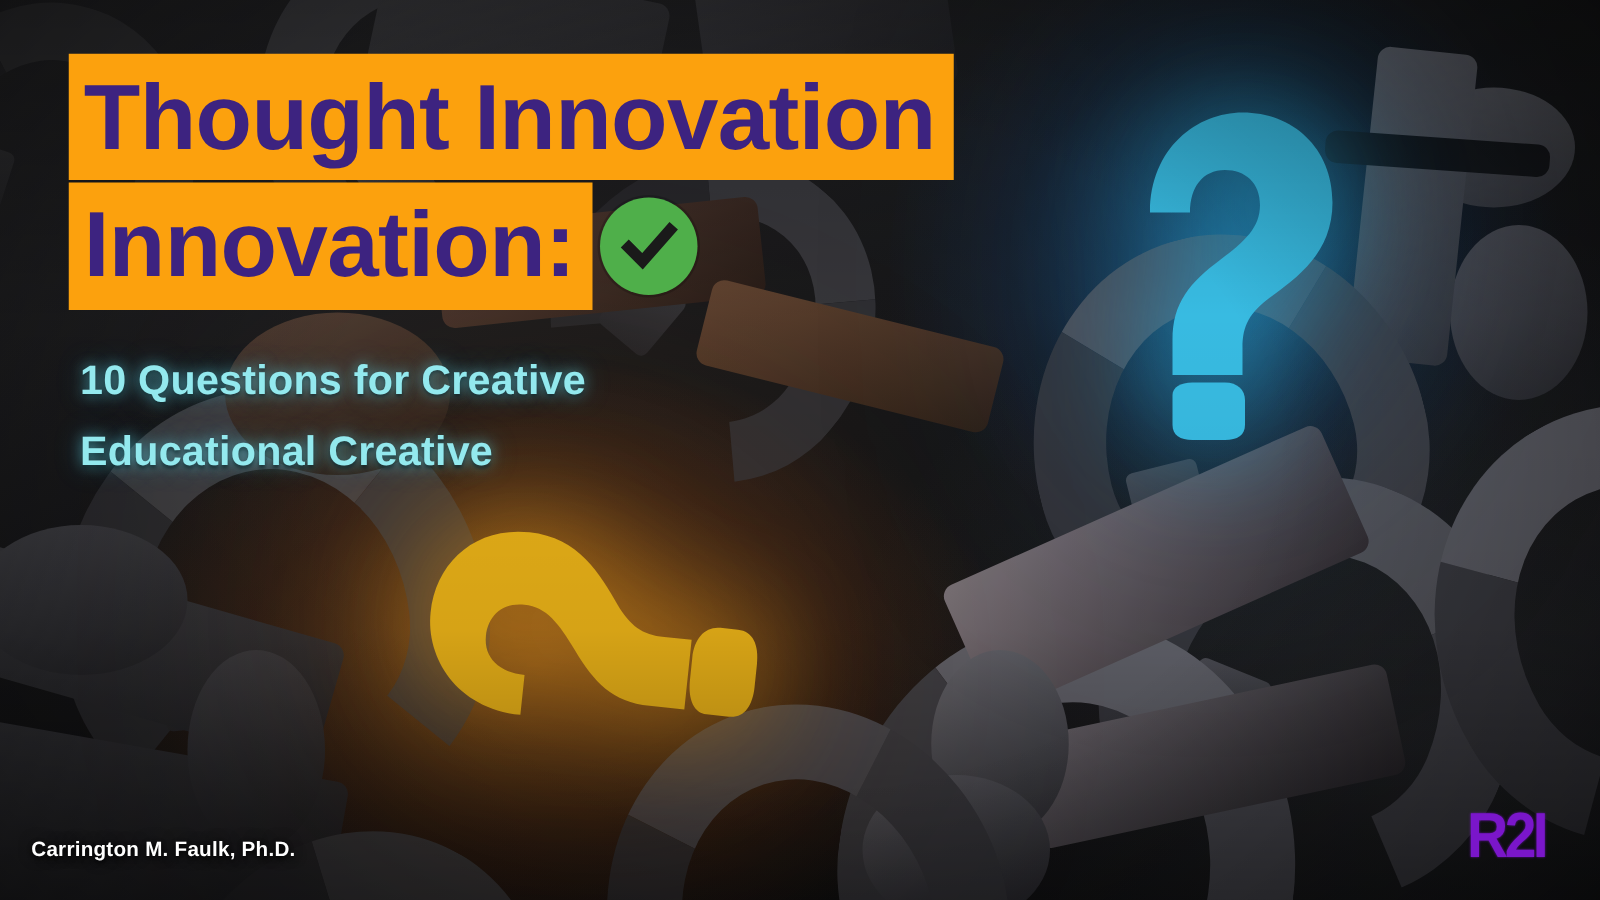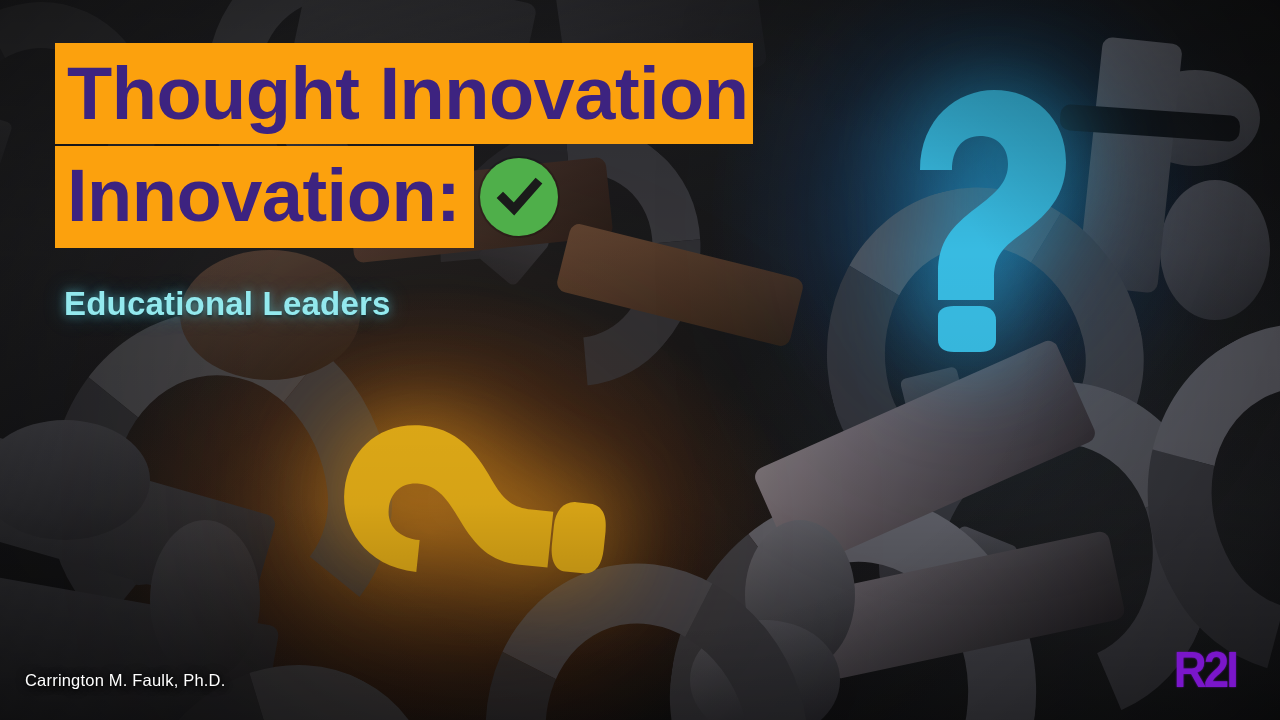--- a/index.html
+++ b/index.html
@@ -107,21 +107,21 @@
     background: #FCA10D;
     color: #3D2380;
     font-weight: bold;
     font-size: 74px;
     line-height: 1.0;
     letter-spacing: -0.5px;
     white-space: nowrap;
     width: max-content;
   }
   .title-line-1 {
-    padding: 14px 4px 13px 12px;
+    padding: 14px 14px 13px 12px;
   }
   .title-row-2 {
     display: flex;
     align-items: center;
     margin-top: 2px;
   }
   .title-line-2 {
     padding: 13px 14px 15px 12px;
   }
 
@@ -160,21 +160,21 @@
       0 2px 3px rgba(0,0,0,0.75);
   }
   .subtitle span { display: block; }
 
   
   .byline {
     position: absolute;
     left: 25px;
     top: 671px;
     color: #FFFFFF;
-    font-weight: normal;
+    font-weight: bold;
     font-size: 16.5px;
     letter-spacing: 0.2px;
     text-shadow: 0 1px 4px rgba(0,0,0,0.9), 0 0 10px rgba(0,0,0,0.6);
   }
 
   
   .logo {
     position: absolute;
     right: 42px;
     top: 646px;
@@ -293,20 +293,21 @@
       <div class="title-line title-line-2">Innovation:</div>
       <div class="check-badge">
         <svg width="52" height="52" viewBox="0 0 52 52" aria-hidden="true">
           <path d="M10 27 L21 38 L43 13" stroke="#1A1A1A" stroke-width="9" stroke-linecap="square" stroke-linejoin="miter" fill="none"></path>
         </svg>
       </div>
     </div>
   </div>
 
   <div class="subtitle">
-    <span>Educational Leaders</span>
+    <span>10 Questions for Creative</span>
+    <span>Educational Creative</span>
   </div>
 
   <div class="byline">Carrington M. Faulk, Ph.D.</div>
 
   <div class="logo">R2I</div>
 
 </div>
 
 </body></html>

